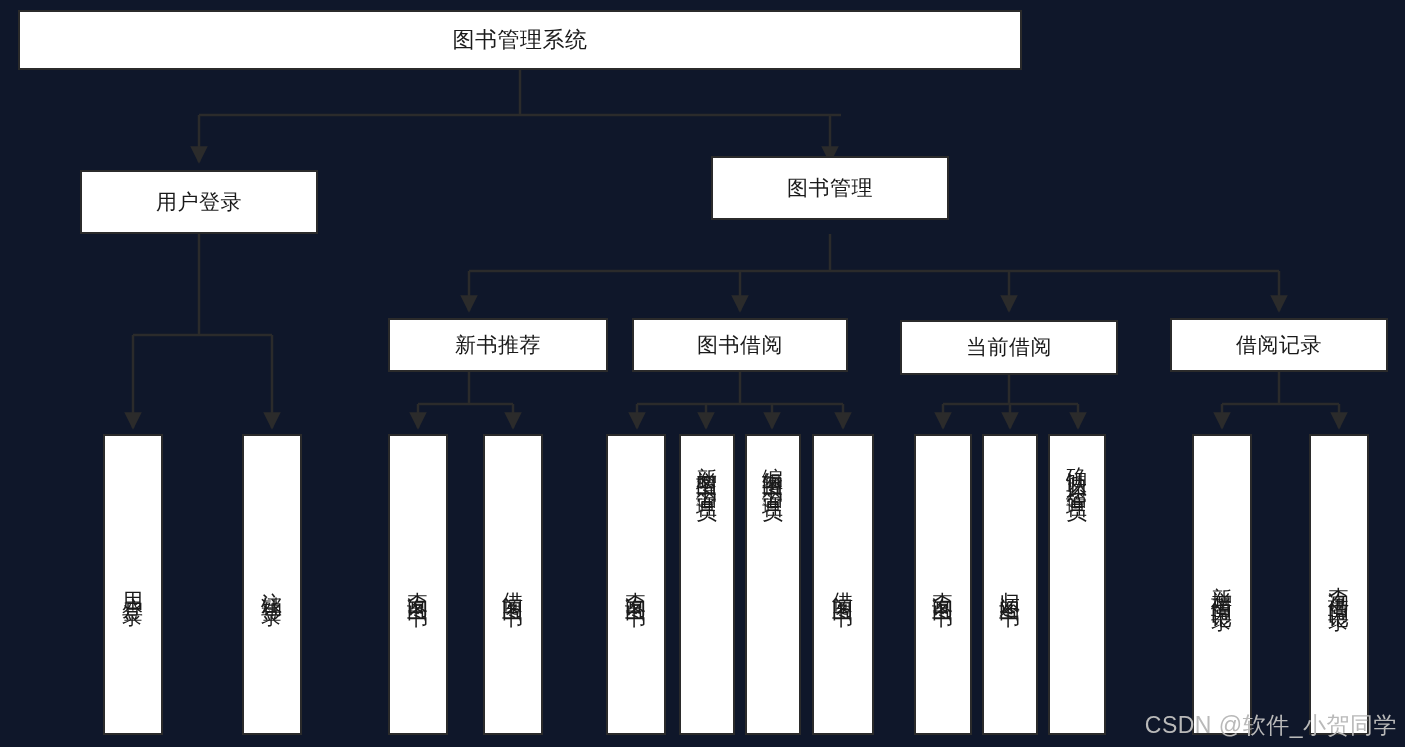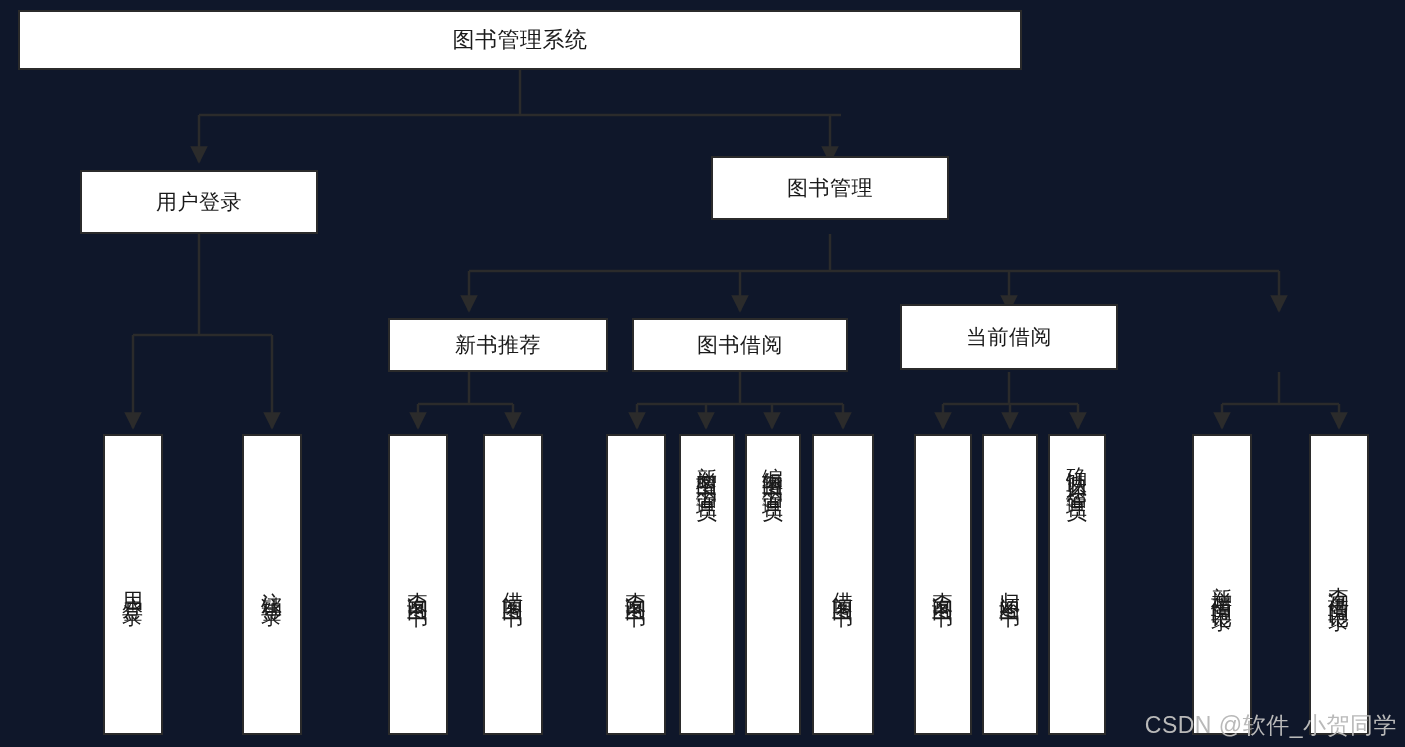--- a/index.html
+++ b/index.html
@@ -134,22 +134,25 @@
   <div class="node" style="left:711px; top:156px; width:238px; height:64px;">
     <span class="label">图书管理</span>
   </div>
 
   <div class="node" style="left:360px; top:318px; width:220px; height:54px;margin-left:28px;">
     <span class="label">新书推荐</span>
   </div>
   <div class="node" style="left:632px; top:318px; width:216px; height:54px;">
     <span class="label">图书借阅</span>
   </div>
-  <div class="node" style="left:900px; top:304px; width:218px; height:66px;align-items:center;">
+  <div class="node" style="left:900px; top:320px; width:218px; height:55px;align-items:center;">
     <span class="label">当前借阅</span>
+  </div>
+  <div class="node" style="left:1170px; top:318px; width:218px; height:54px;">
+    <span class="label">借阅记录</span>
   </div>
 
   <div class="node vert mid" style="left:103px; top:434px; width:60px; height:301px;">
     <span class="label">用户登录</span>
   </div>
   <div class="node vert mid" style="left:242px; top:434px; width:60px; height:301px;">
     <span class="label">注销登录</span>
   </div>
 
   <div class="node vert mid" style="left:388px; top:434px; width:60px; height:301px;">

